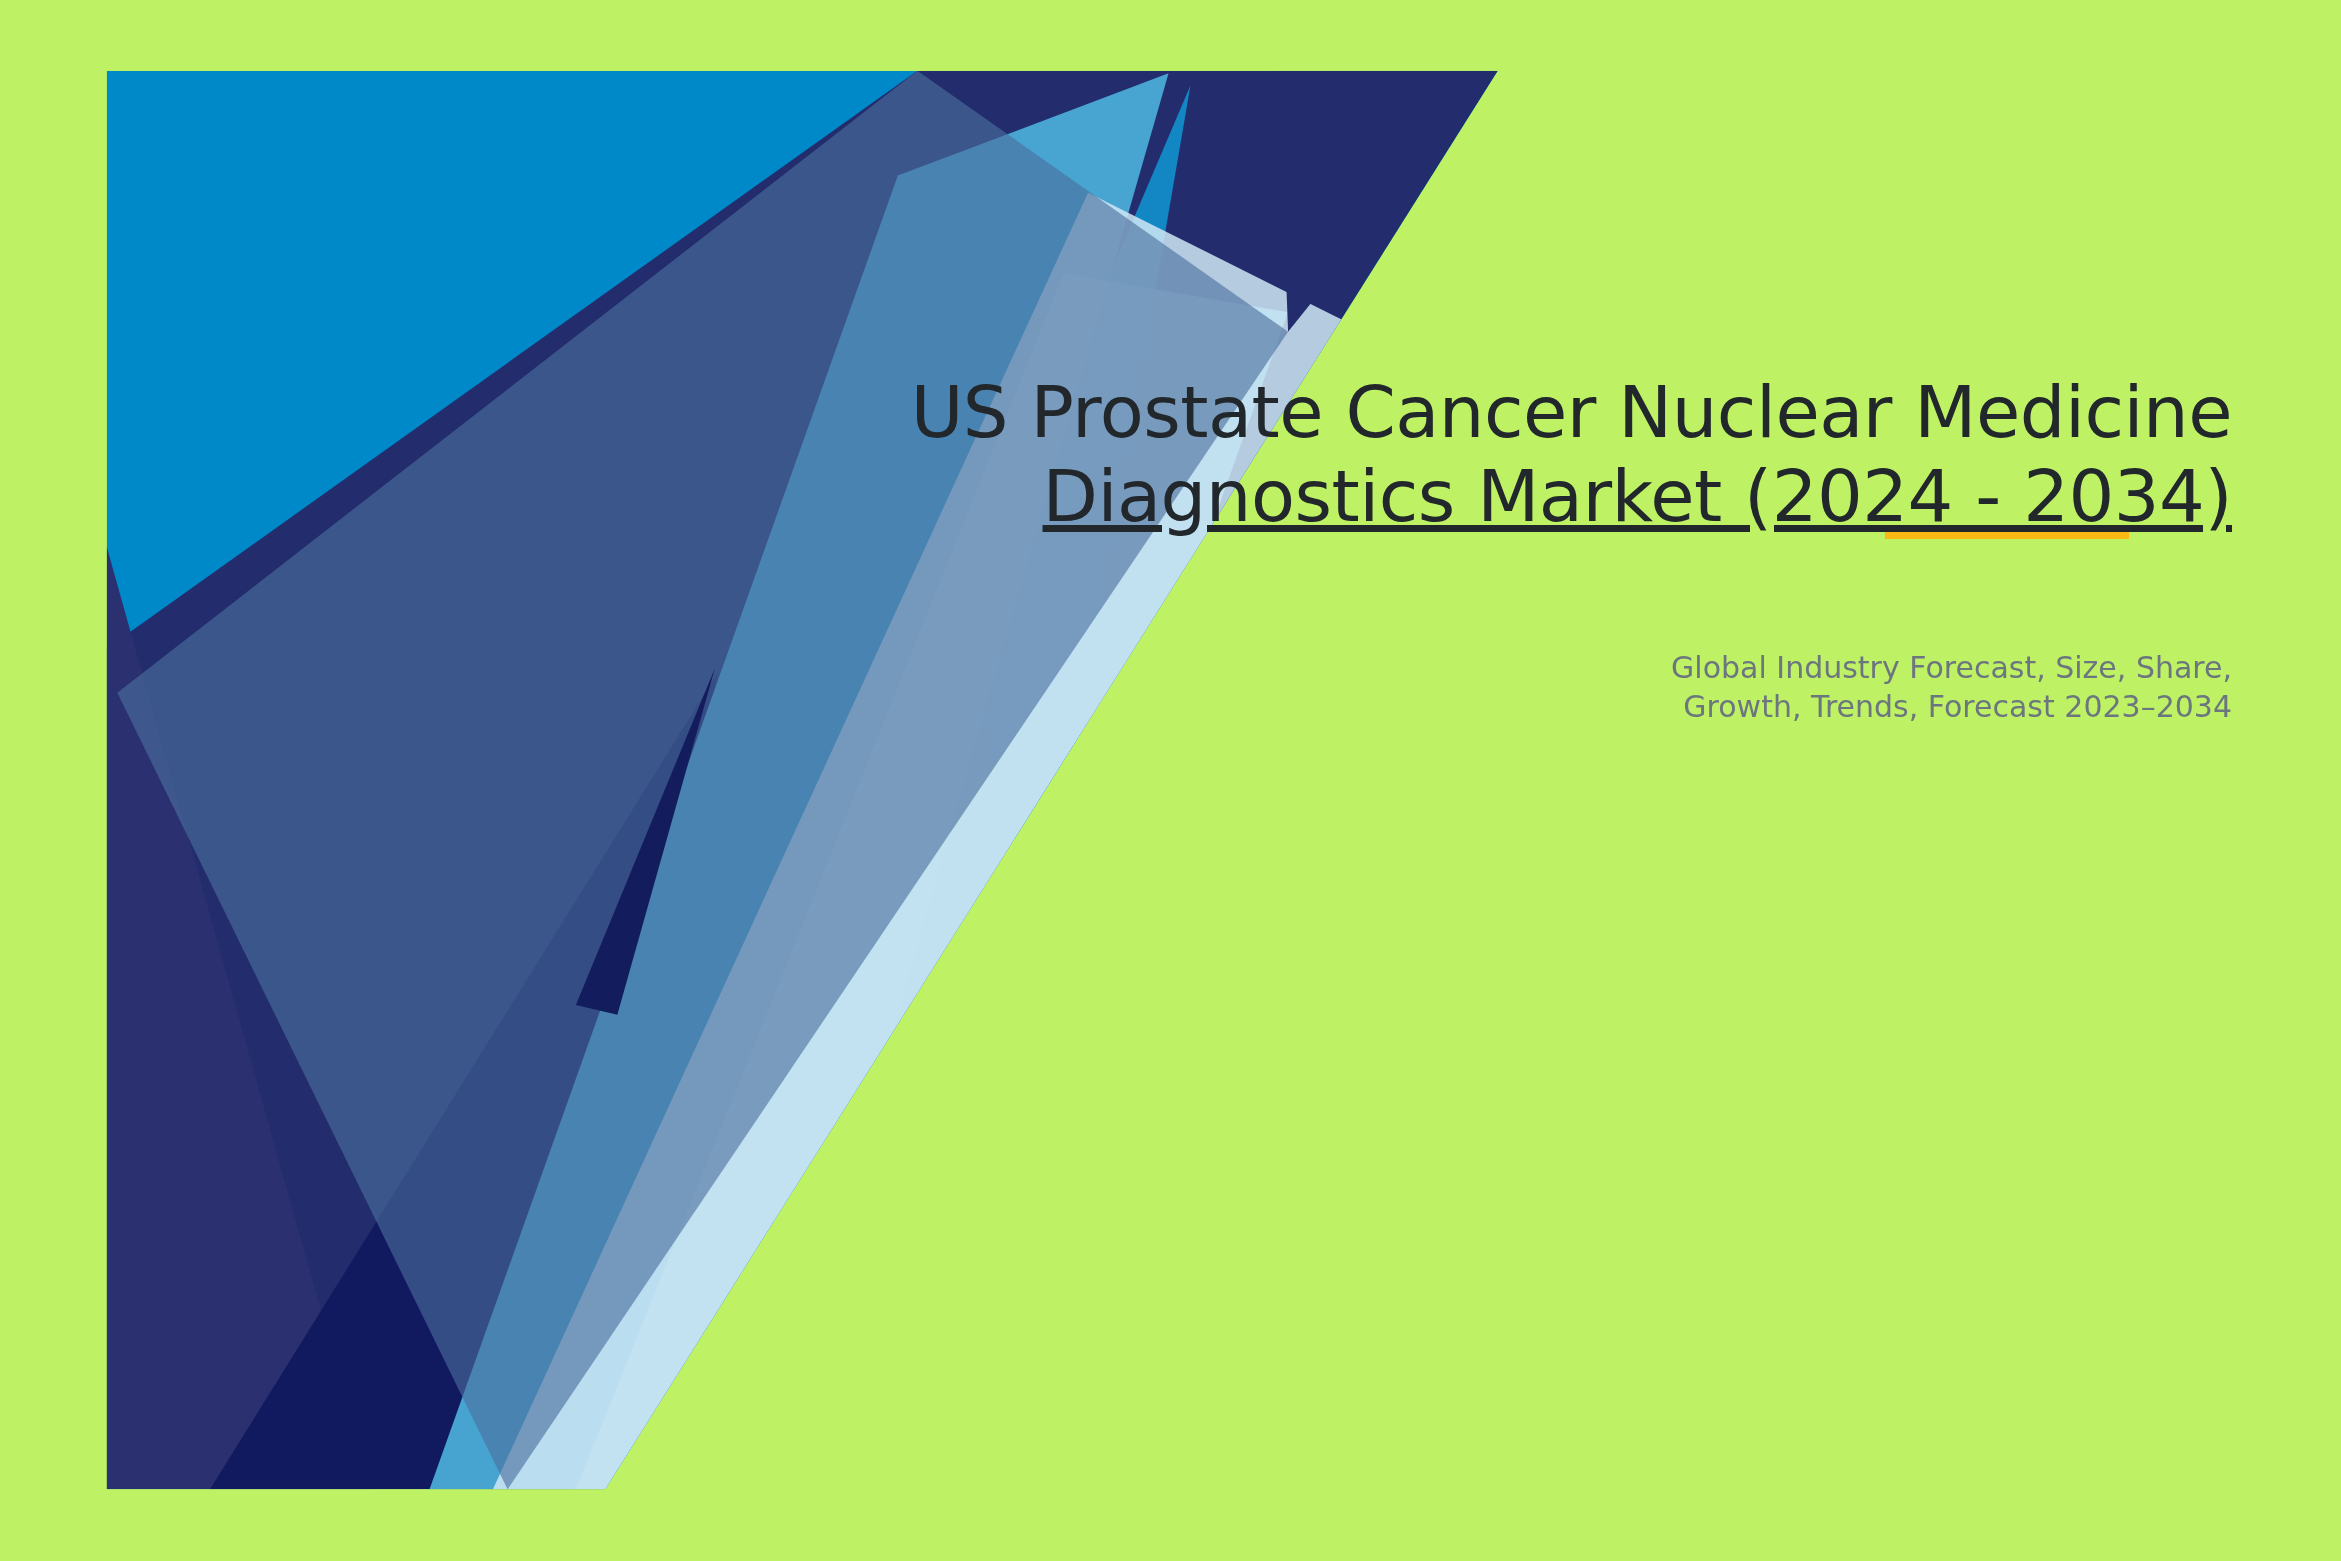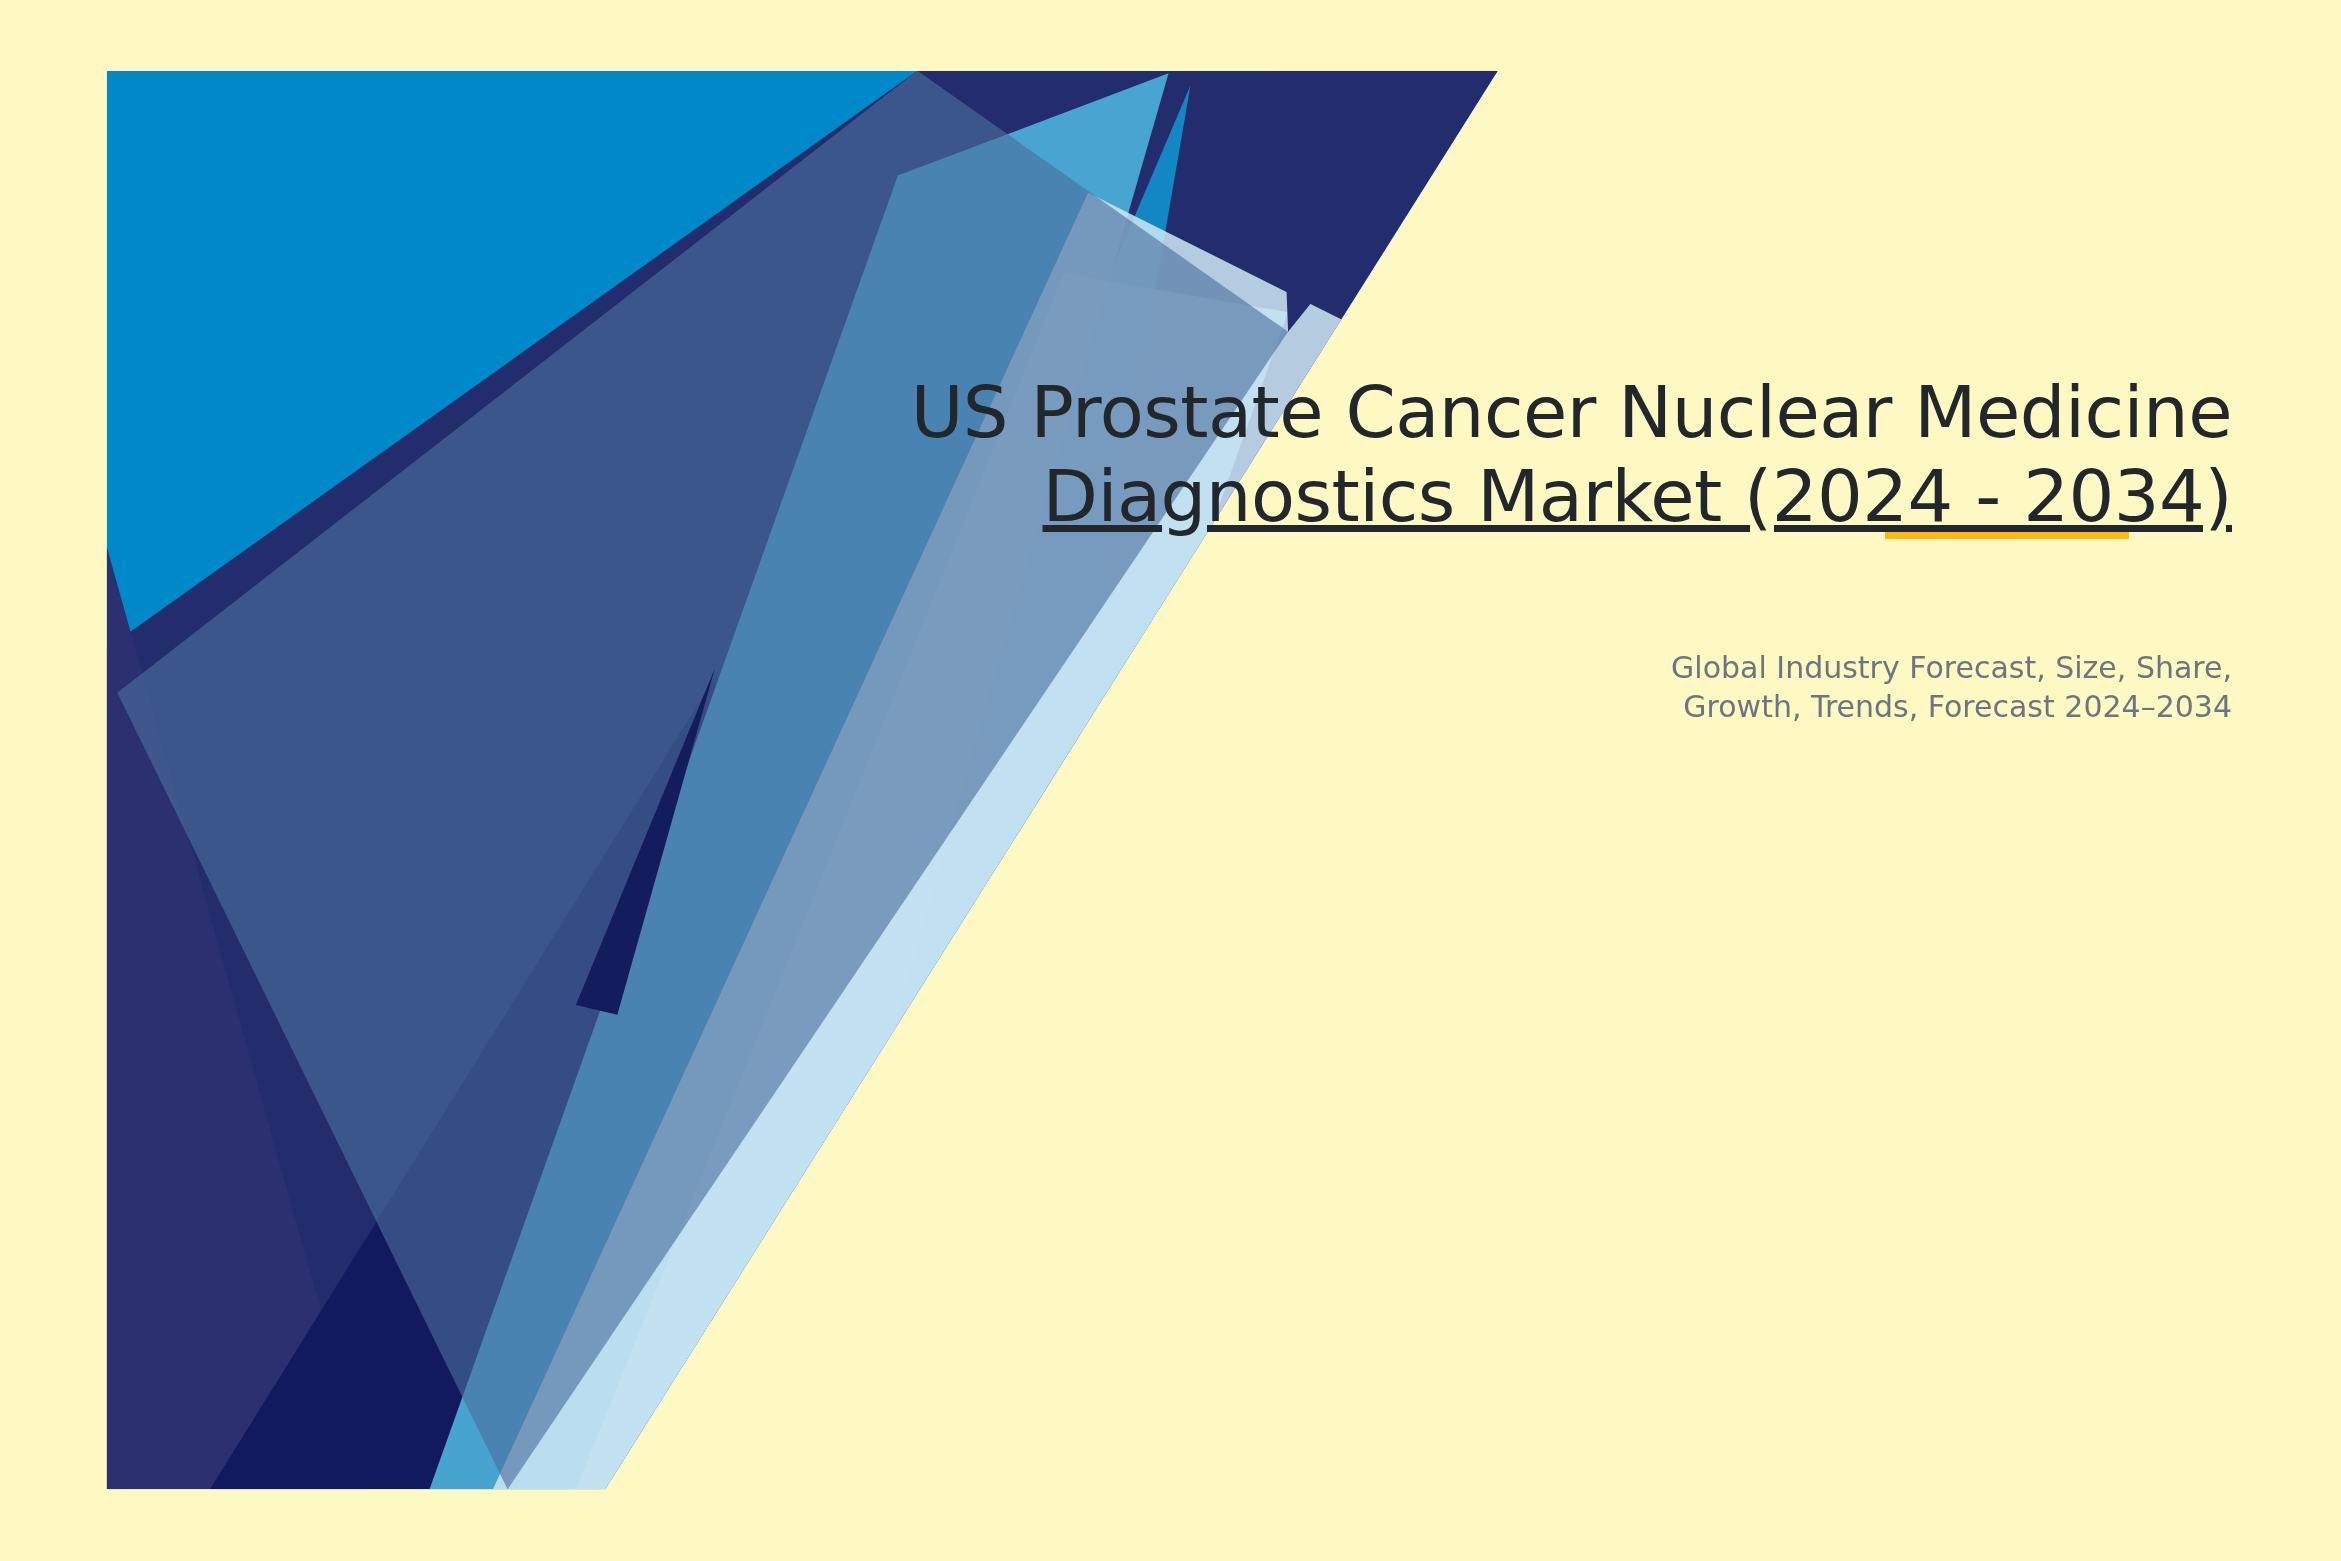--- a/index.html
+++ b/index.html
@@ -14,21 +14,21 @@
     overflow: hidden;
     position: relative;
   }
 
   
   .cover {
     position: absolute;
     inset: 0;
     width: 2342px;
     height: 1561px;
-    background: #fef9c3;
+    background: #bef264;
   }
 
   
   .artwork {
     position: absolute;
     left: 0;
     top: 0;
     width: 2342px;
     height: 1561px;
     pointer-events: none;
@@ -134,16 +134,16 @@
     </svg>
   </div>
 
   <div class="text-block">
     <h1 class="title" style="color: rgb(34, 39, 43);">US Prostate Cancer Nuclear Medicine</h1>
     <h1 class="title" style="color: rgb(34, 39, 43); text-decoration: underline;">Diagnostics Market (2024 - 2034)</h1>
   </div>
 
   <div class="accent-rule" style="background: rgb(252, 184, 19);"></div>
 
-  <p class="subtitle" style="color: rgb(107, 118, 126);"><span>Global Industry Forecast, Size, Share,</span><br><span>Growth, Trends, Forecast 2024–2034</span></p>
+  <p class="subtitle" style="color: rgb(107, 118, 126);"><span>Global Industry Forecast, Size, Share,</span><br><span>Growth, Trends, Forecast 2023–2034</span></p>
 
 </div>
 
 
 </body></html>

